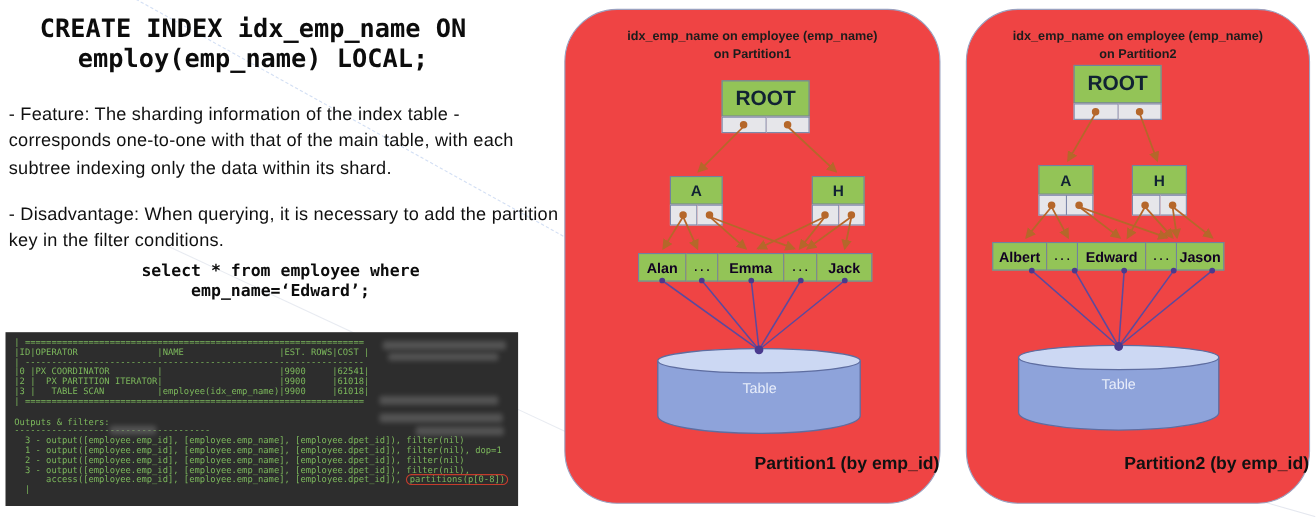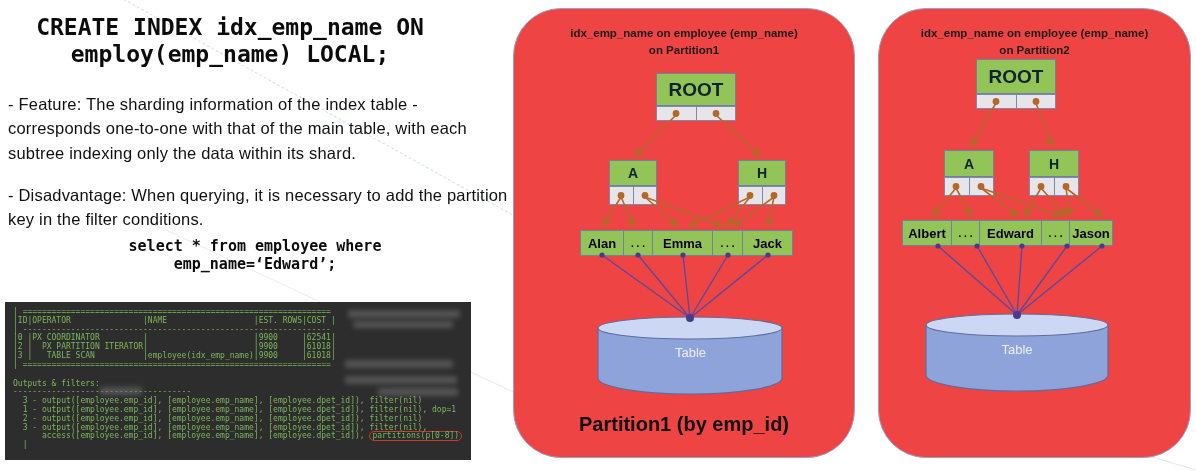--- a/index.html
+++ b/index.html
@@ -35,22 +35,22 @@
     align-items:center; justify-content:center; font-weight:bold; color:#123; z-index:1; }
   .prow { position:absolute; display:flex; z-index:1; }
   .pcell { flex:1; background:#e6e6ea; border:1px solid #7d88aa; }
   .pcell + .pcell { border-left:none; }
   .leafrow { position:absolute; display:flex; z-index:1; }
   .leafcell { background:#93c457; border:1px solid #71819f; display:flex; align-items:center;
     justify-content:center; font-weight:bold; font-size:13px; color:#102; }
   .leafcell + .leafcell { border-left:none; }
   .card svg { position:absolute; left:0; top:0; z-index:2; pointer-events:none; }
   .table-label { position:absolute; text-align:center; font-size:13px; color:#e9eefa; z-index:3; }
-  .caption { position:absolute; top:404px; left:0; width:100%; text-align:center;
-    font-size:20px; font-weight:bold; color:#111; z-index:3; }
+  .caption { position:absolute; top:404px; left:0; width:100%; text-align:right;
+    font-size:16px; font-weight:bold; color:#111; z-index:3; }
 </style>
 </head>
 <body>
 
 <div id="stage">
 
   <div class="diag-line" style="left:115px; top:-6px; width:700px; transform:rotate(29deg);"></div>
   <div class="diag-line gray" style="left:150px; top:222px; width:420px; transform:rotate(25deg); opacity:.6;"></div>
   <div class="diag-line gray" style="left:1052px; top:428px; width:150px; transform:rotate(16deg); opacity:.7;"></div>
 
@@ -204,20 +204,21 @@
 
     <div class="leafrow" style="left:23px; top:211px; height:26px;">
       <div class="leafcell" style="width:50px;">Albert</div>
       <div class="leafcell" style="width:28px; font-size:10px;">. . .</div>
       <div class="leafcell" style="width:62px;">Edward</div>
       <div class="leafcell" style="width:28px; font-size:10px;">. . .</div>
       <div class="leafcell" style="width:43px;">Jason</div>
     </div>
 
     <div class="table-label" style="left:47px; top:333px; width:182px;">Table</div>
+    <div class="caption">Partition2 (by emp_id)</div>
 
     <svg width="313" height="450" viewBox="0 0 313 450">
       <defs>
         <marker id="ar2" markerWidth="7" markerHeight="7" refX="5" refY="3" orient="auto">
           <path d="M0,0 L6,3 L0,6 z" fill="#b5672a"></path>
         </marker>
       </defs>
 
       <path d="M47,316 L47,366 A91,16 0 0 0 229,366 L229,316" fill="#8ea3da" stroke="#5e6da0" stroke-width="1.2"></path>
       <ellipse cx="138" cy="316" rx="91" ry="11" fill="#ccd8f3" stroke="#5e6da0" stroke-width="1.2"></ellipse>

